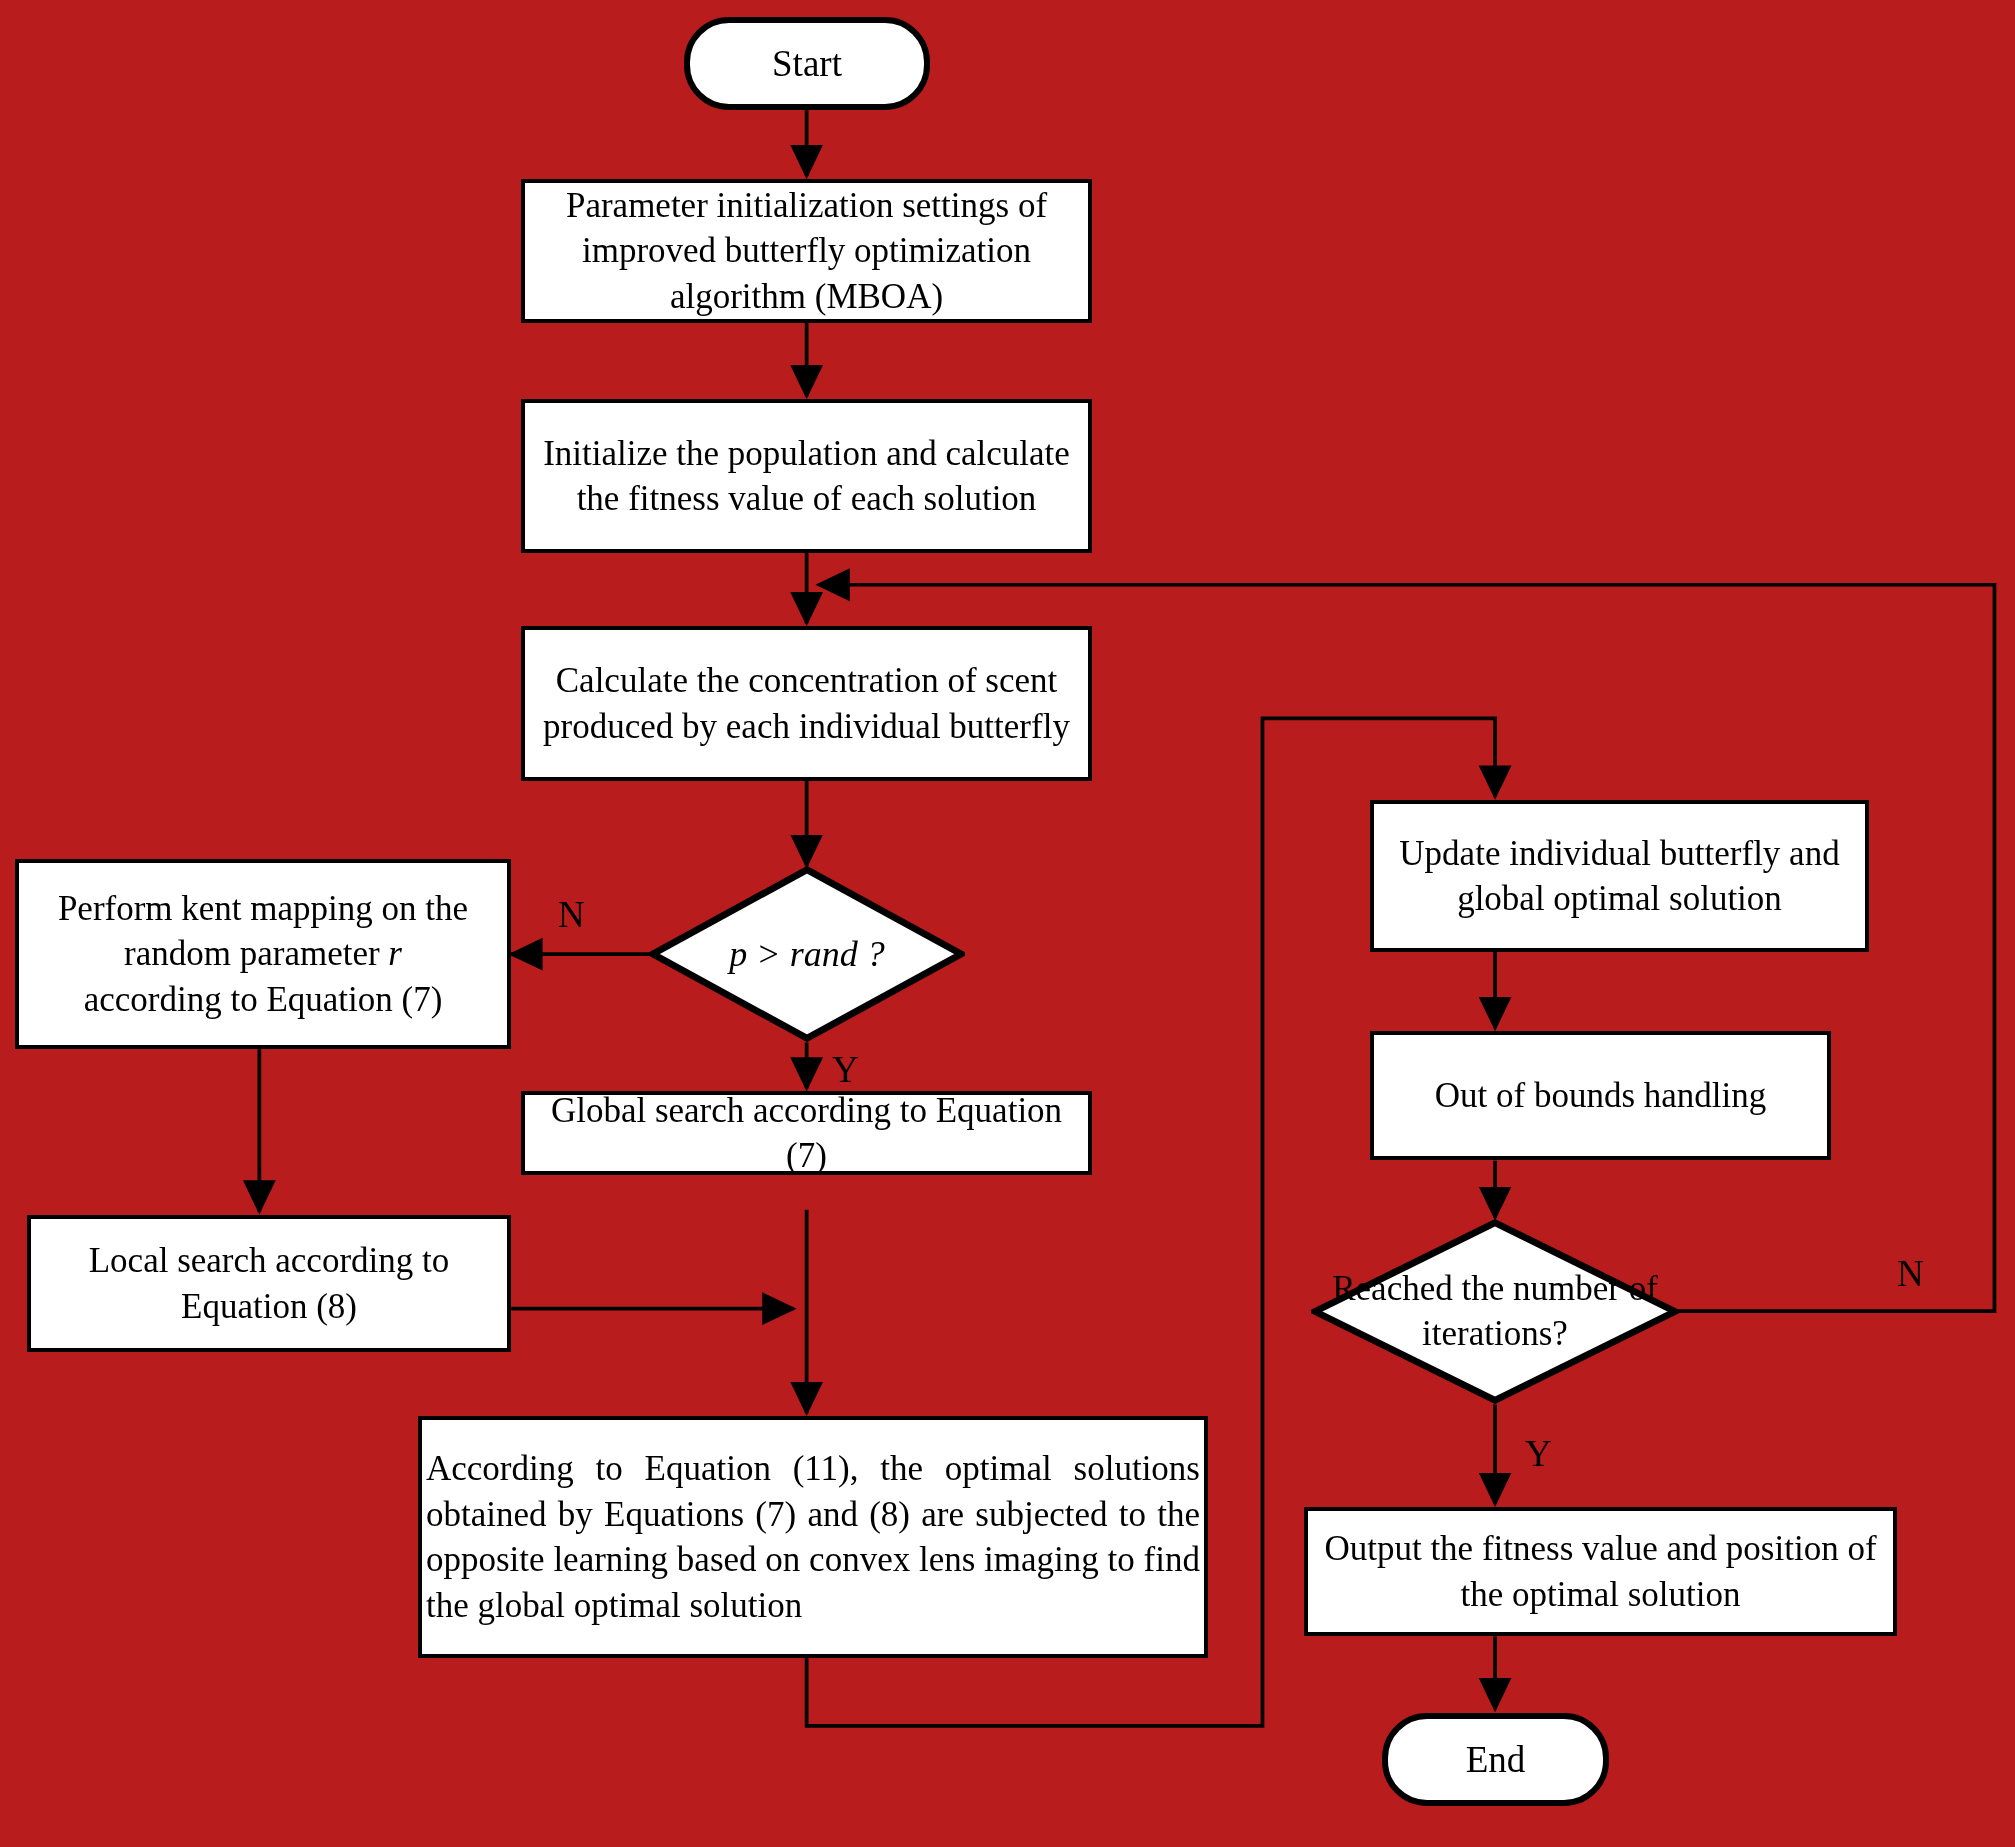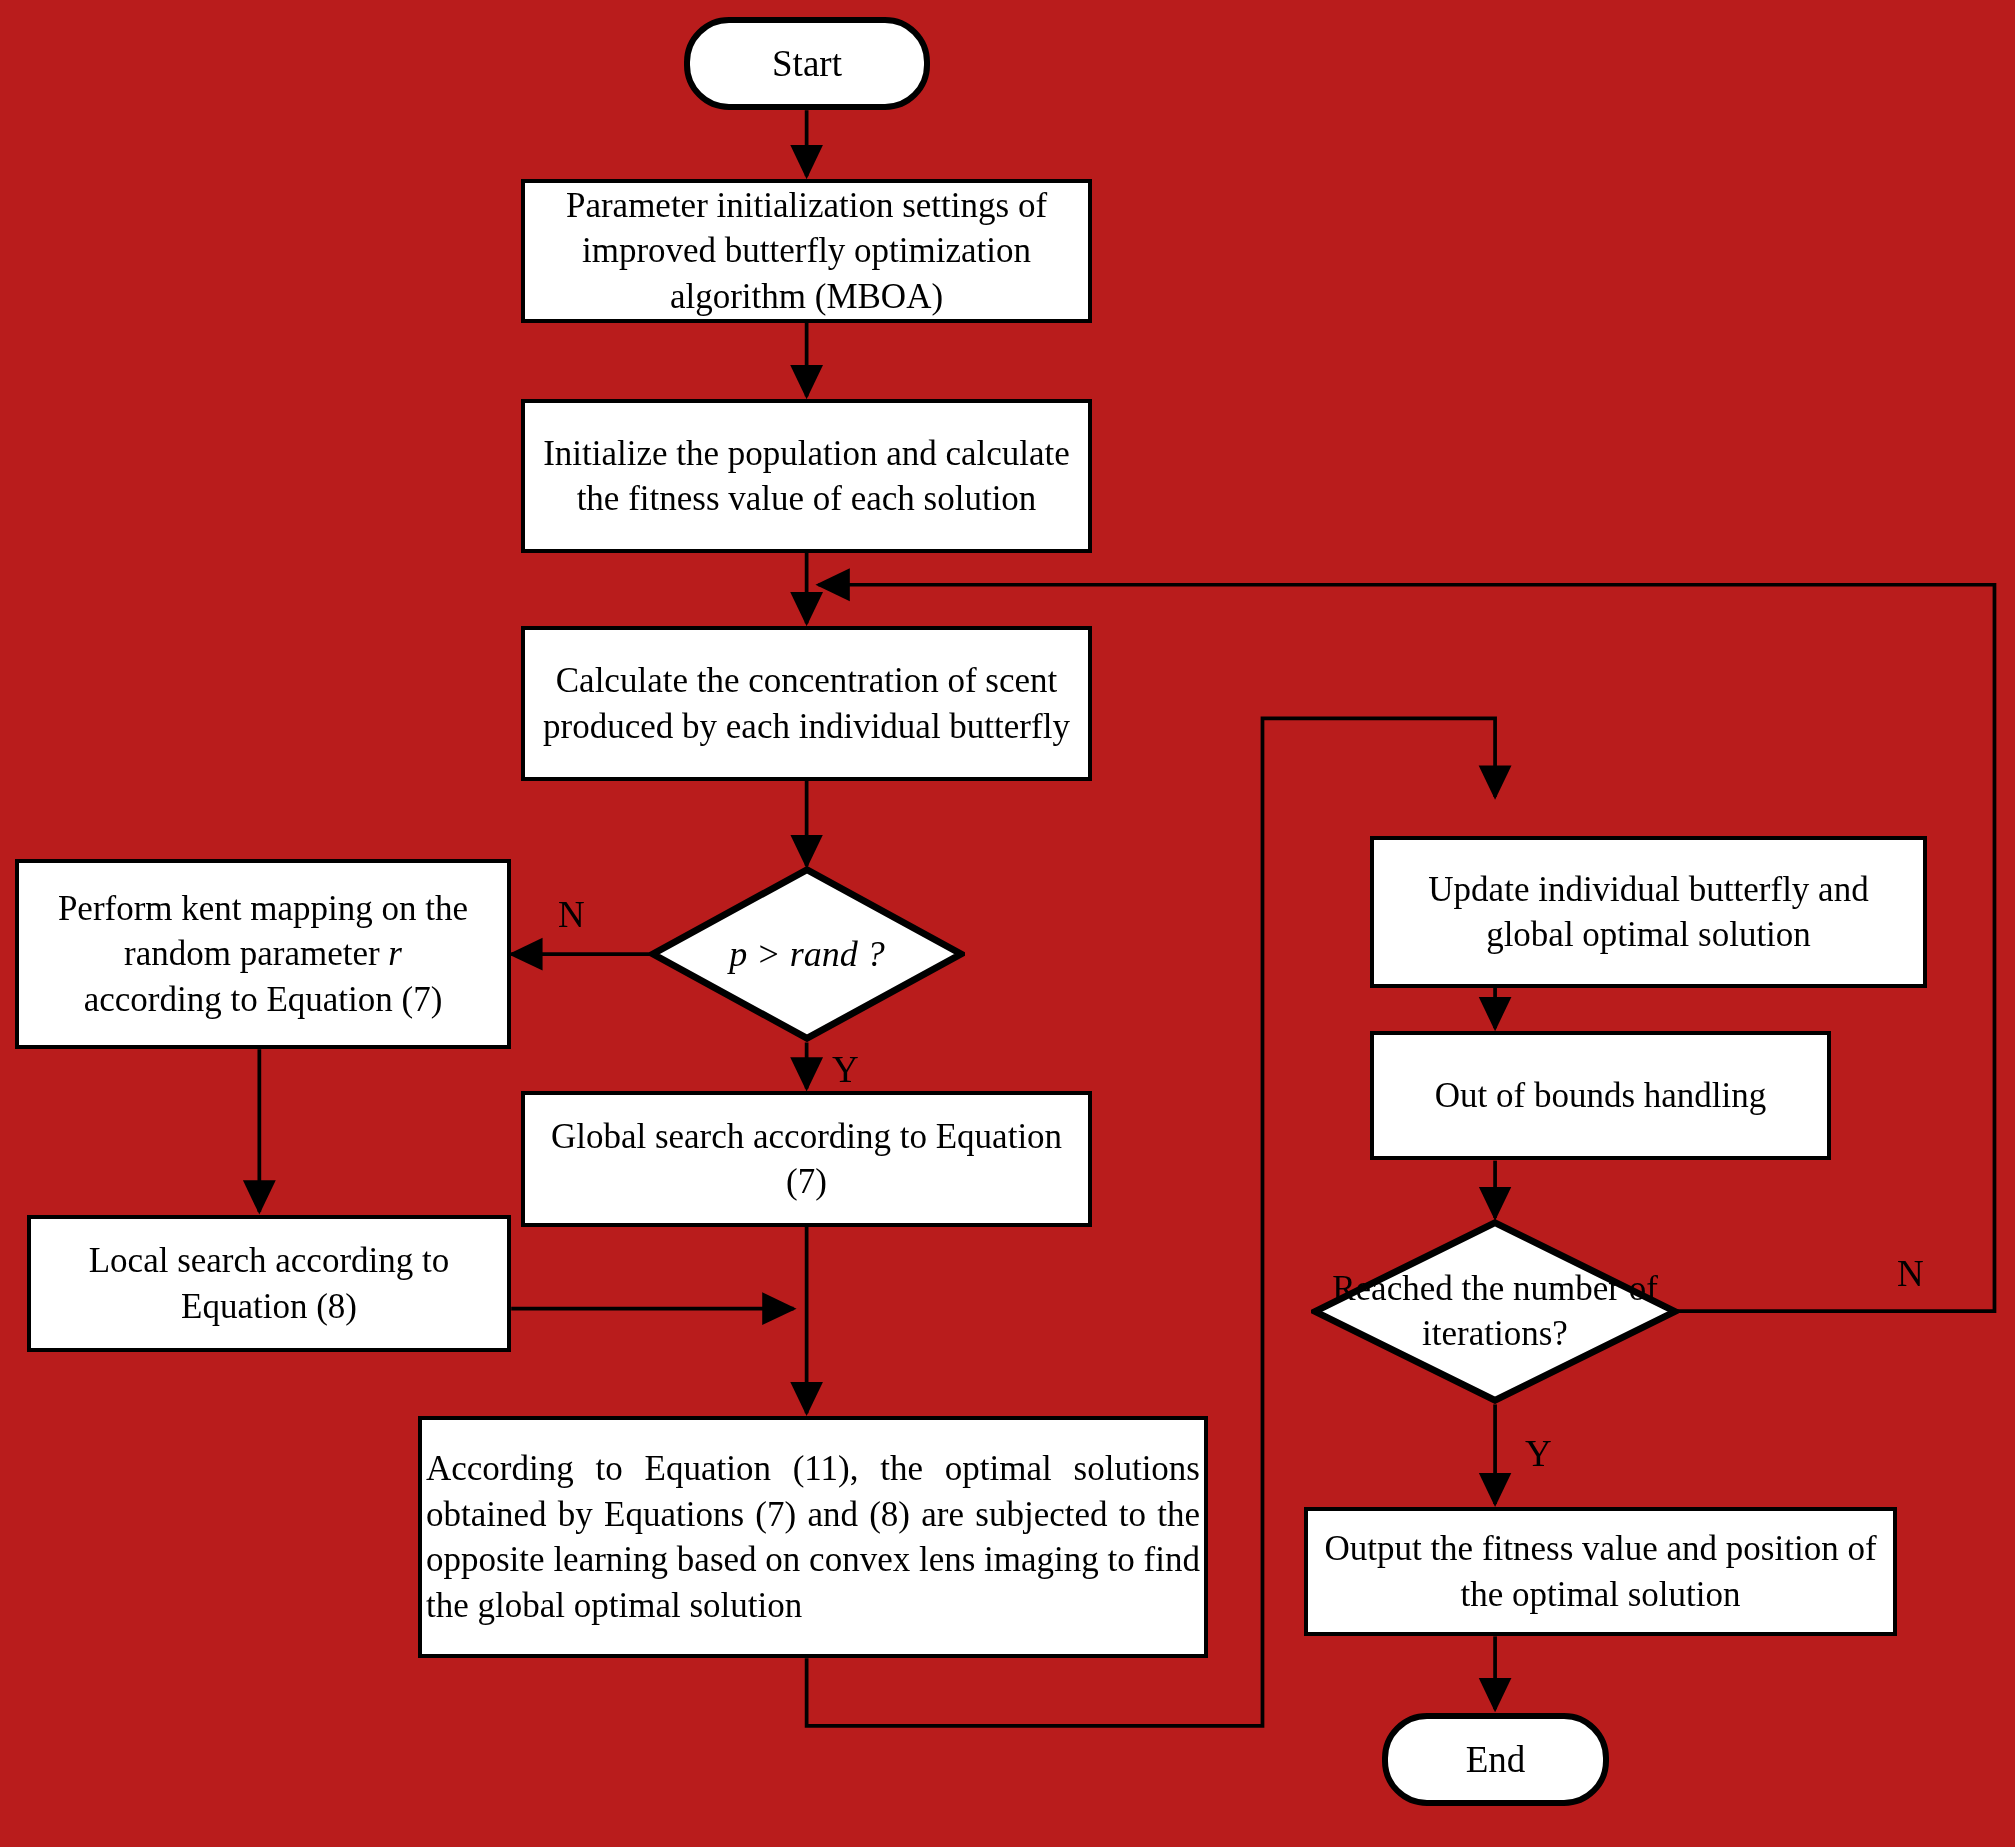--- a/index.html
+++ b/index.html
@@ -98,29 +98,29 @@
       <span>Perform kent mapping on the</span><br>
       <span>random parameter </span><span class="ital">r</span><br>
       <span>according to Equation (7)</span>
     </span>
   </div>
 
   <div class="node proc" style="left:27px;top:1215px;width:484px;height:137px;">
     <span class="txt f56">Local search according to Equation (8)</span>
   </div>
 
-  <div class="node proc" style="left:521px;top:1091px;width:571px;height:136px;">
+  <div class="node proc" style="left:521px;top:1091px;width:571px;height:84px;">
     <span class="txt f56">Global search according to Equation (7)</span>
   </div>
 
   <div class="node proc justified" style="left:418px;top:1416px;width:790px;height:242px;">
     <span class="txt f56">According to Equation (11), the optimal solutions obtained by Equations (7) and (8) are subjected to the opposite learning based on convex lens imaging to find the global optimal solution</span>
   </div>
 
-  <div class="node proc" style="left:1370px;top:836px;width:557px;height:152px;">
+  <div class="node proc" style="left:1370px;top:800px;width:499px;height:152px;">
     <span class="txt f56">Update individual butterfly and global optimal solution</span>
   </div>
 
   <div class="node proc" style="left:1370px;top:1031px;width:461px;height:129px;">
     <span class="txt f56">Out of bounds handling</span>
   </div>
 
   <div class="dia" style="left:1311px;top:1219px;width:368px;height:185px;">
     <svg width="368" height="185" viewBox="0 0 592 298">
       <polygon points="296,6 586,149 296,292 6,149" fill="#fff" stroke="#000" stroke-width="11"></polygon>

